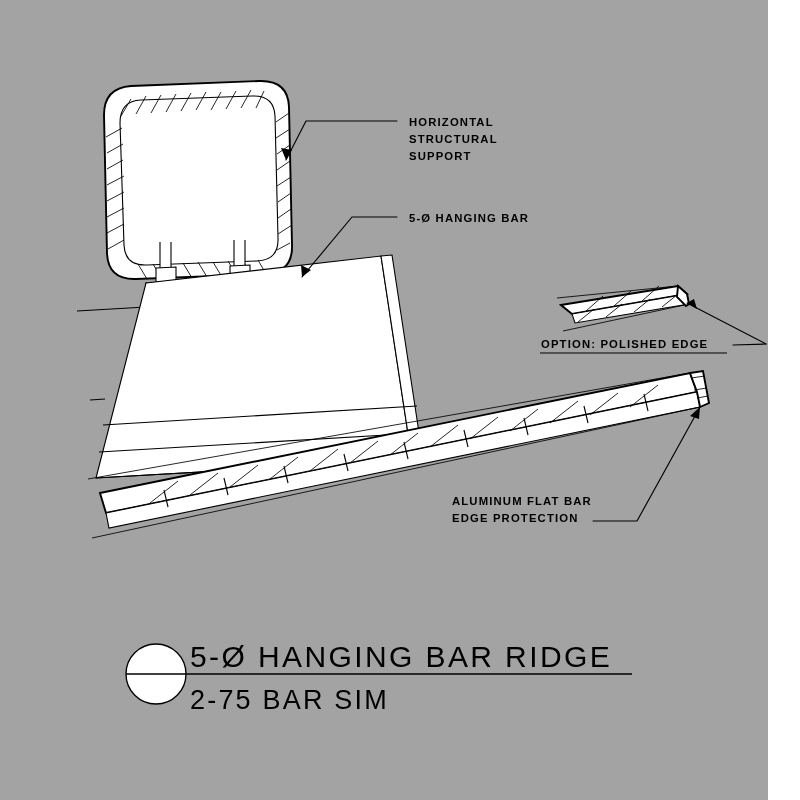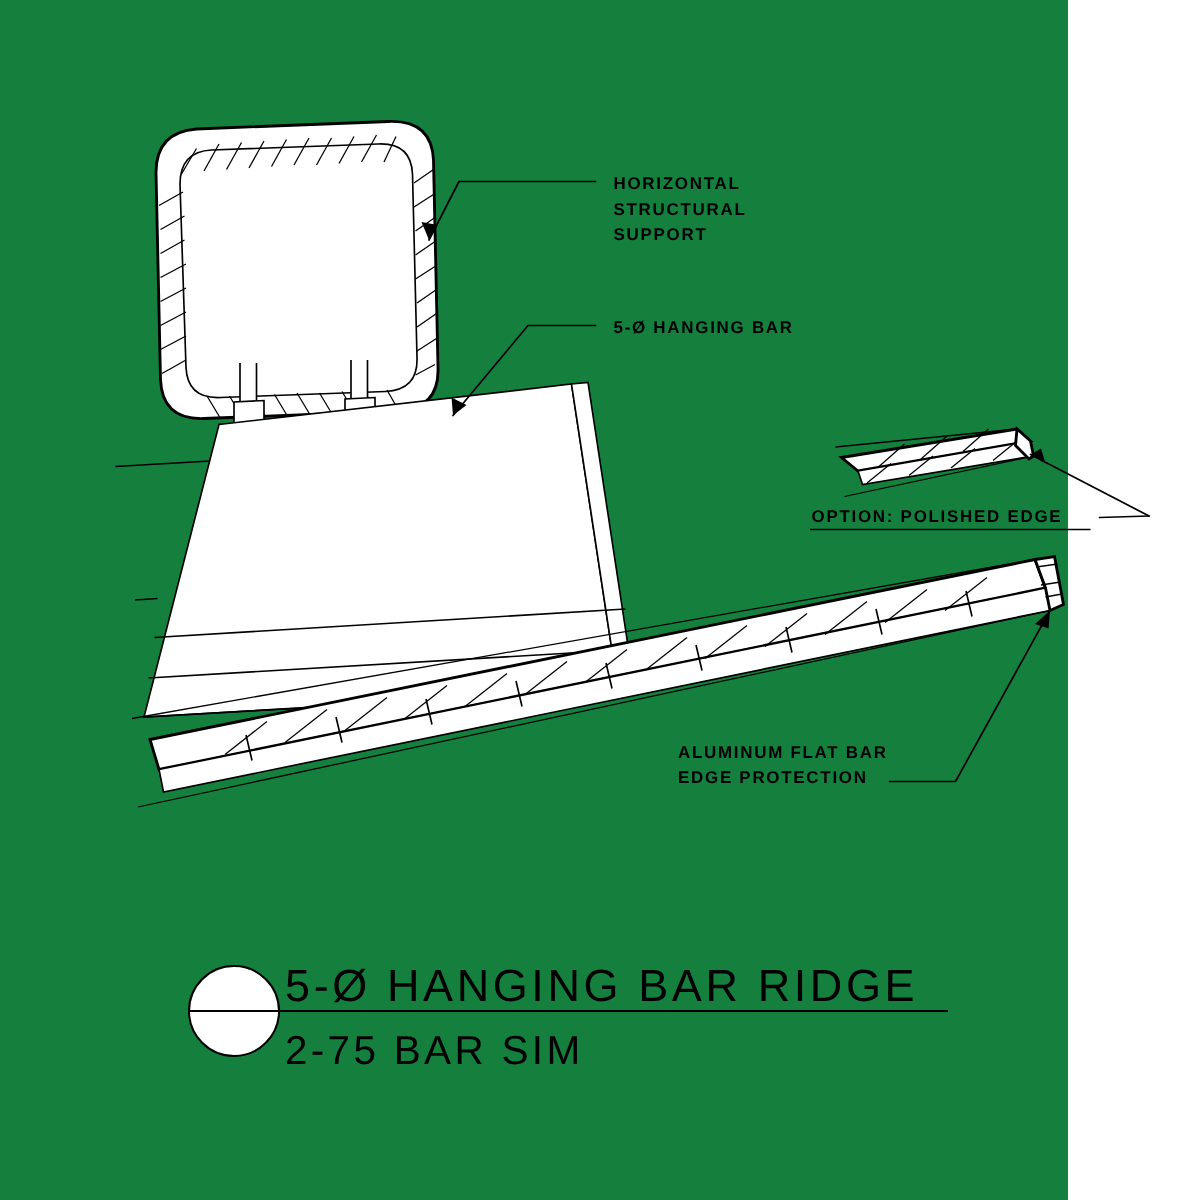--- a/index.html
+++ b/index.html
@@ -9,23 +9,23 @@
     background: #ffffff;
   }
   body {
     width: 800px;
     height: 800px;
     font-family: "Liberation Sans", sans-serif;
     overflow: hidden;
   }
   #sheet {
     position: relative;
-    width: 712px;
+    width: 768px;
     height: 800px;
-    background: #15803d;
+    background: #a3a3a3;
   }
   svg#drawing {
     position: absolute;
     top: 0;
     left: 0;
     width: 800px;
     height: 800px;
     display: block;
   }
   .ln {

